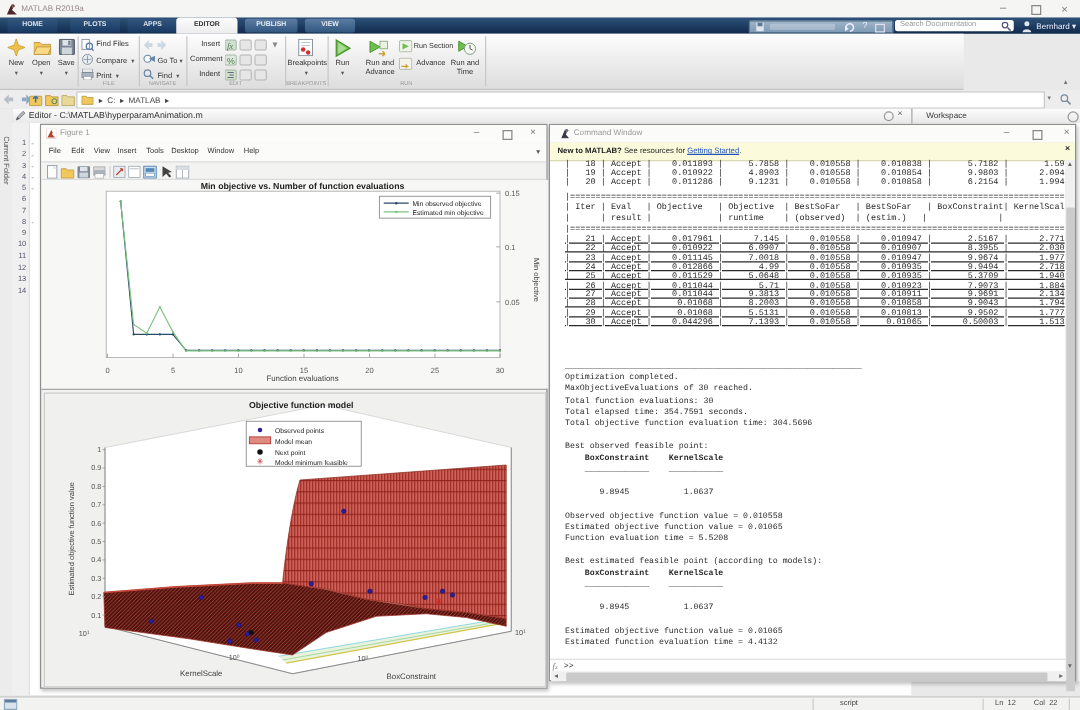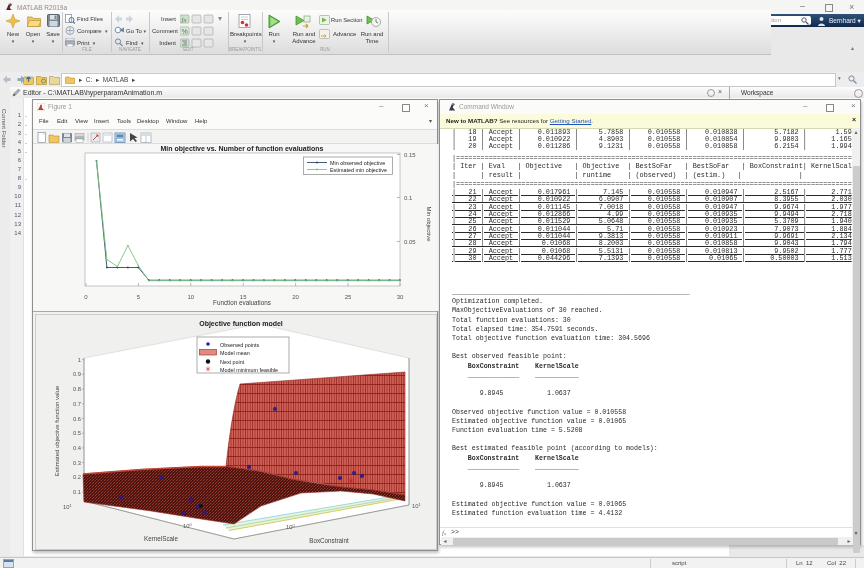--- a/index.html
+++ b/index.html
@@ -50,21 +50,21 @@
         <line x1="5" y1="5" x2="7.5" y2="7.5" stroke="#557" stroke-width="1.2"></line>
       </svg>
   </div>
   <svg class="abs" style="left:817px;top:2px" width="9" height="10" viewBox="0 0 9 10">
       <circle cx="4.5" cy="3" r="2" fill="#dfe7ef"></circle>
       <path d="M1,10 C1,6.5 8,6.5 8,10 Z" fill="#dfe7ef"></path>
     </svg>
   <div class="abs nosel" style="left:829px;top:3px;font-size:6.5px;color:#eef;">Bernhard ▾</div>
 </div>
 
-<div class="abs" id="toolstrip" style="left:0;top:10px;width:771px;height:44px;background:linear-gradient(#fdfdfd,#dddddd);border-bottom:1px solid #c2c2c2;font-size:6px;color:#333;">
+<div class="abs" id="toolstrip" style="left:0;top:27px;width:771px;height:44px;background:linear-gradient(#fdfdfd,#dddddd);border-bottom:1px solid #c2c2c2;font-size:6px;color:#333;">
 
   <div class="abs" style="left:62px;top:2px;width:1px;height:40px;background:#c8c8c8;"></div>
   <div class="abs" style="left:111px;top:2px;width:1px;height:40px;background:#c8c8c8;"></div>
   <div class="abs" style="left:149px;top:2px;width:1px;height:40px;background:#c8c8c8;"></div>
   <div class="abs" style="left:228px;top:2px;width:1px;height:40px;background:#c8c8c8;"></div>
   <div class="abs" style="left:262px;top:2px;width:1px;height:40px;background:#c8c8c8;"></div>
   <div class="abs" style="left:388px;top:2px;width:1px;height:40px;background:#c8c8c8;"></div>
 
   <div class="abs nosel" style="left:62px;top:37px;width:50px;text-align:center;font-size:4.5px;color:#999;">FILE</div>
   <div class="abs nosel" style="left:111px;top:37px;width:38px;text-align:center;font-size:4.5px;color:#999;">NAVIGATE</div>
@@ -527,21 +527,21 @@
     <div class="abs" style="left:386px;top:4px;width:6px;height:6px;border:1px solid #888;"></div>
     <div class="abs nosel" style="left:411px;top:1px;font-size:8px;color:#777;">×</div>
   </div>
 
   <div class="abs" style="left:0;top:14px;width:420px;height:14px;background:#fbfbdc;border-bottom:1px solid #d9d9b5;">
     <div class="abs nosel" style="left:6px;top:3px;font-size:6.2px;color:#222;"><b>New to MATLAB?</b> See resources for <span style="color:#2255bb;text-decoration:underline;">Getting Started</span>.</div>
     <div class="abs nosel" style="left:412px;top:2px;font-size:7px;color:#222;font-weight:bold;">×</div>
   </div>
 
   <pre class="abs" style="left:12px;top:28.8px;line-height:7.33px;margin:0;font-family:'Liberation Mono',monospace;font-size:6.8px;color:#2a2a2a;">|   18 | Accept |    0.011893 |     5.7858 |    0.010558 |    0.010838 |       5.7182 |       1.59
-|   19 | Accept |    0.010922 |     4.8903 |    0.010558 |    0.010854 |       9.9803 |      1.165
+|   19 | Accept |    0.010922 |     4.8903 |    0.010558 |    0.010854 |       9.9803 |      2.094
 |   20 | Accept |    0.011286 |     9.1231 |    0.010558 |    0.010858 |       6.2154 |      1.994</pre>
   <pre class="abs" style="left:12px;top:53.5px;line-height:8.9px;margin:0;font-family:'Liberation Mono',monospace;font-size:6.8px;color:#2a2a2a;">|==================================================================================================
 | Iter | Eval   | Objective   | Objective  | BestSoFar   | BestSoFar   | BoxConstraint| KernelScal
 |      | result |             | runtime    | (observed)  | (estim.)   |              |
 |==================================================================================================</pre>
   <pre class="abs" style="left:12px;top:88.9px;line-height:7.33px;margin:0;font-family:'Liberation Mono',monospace;font-size:6.8px;color:#2a2a2a;text-decoration:underline;">|   21 | Accept |    0.017961 |      7.145 |    0.010558 |    0.010947 |       2.5167 |      2.771
 |   22 | Accept |    0.010922 |     6.0907 |    0.010558 |    0.010907 |       8.3955 |      2.030
 |   23 | Accept |    0.011145 |     7.0018 |    0.010558 |    0.010947 |       9.9674 |      1.977
 |   24 | Accept |    0.012866 |       4.99 |    0.010558 |    0.010935 |       9.9494 |      2.718
 |   25 | Accept |    0.011529 |     5.0648 |    0.010558 |    0.010935 |       5.3709 |      1.940

